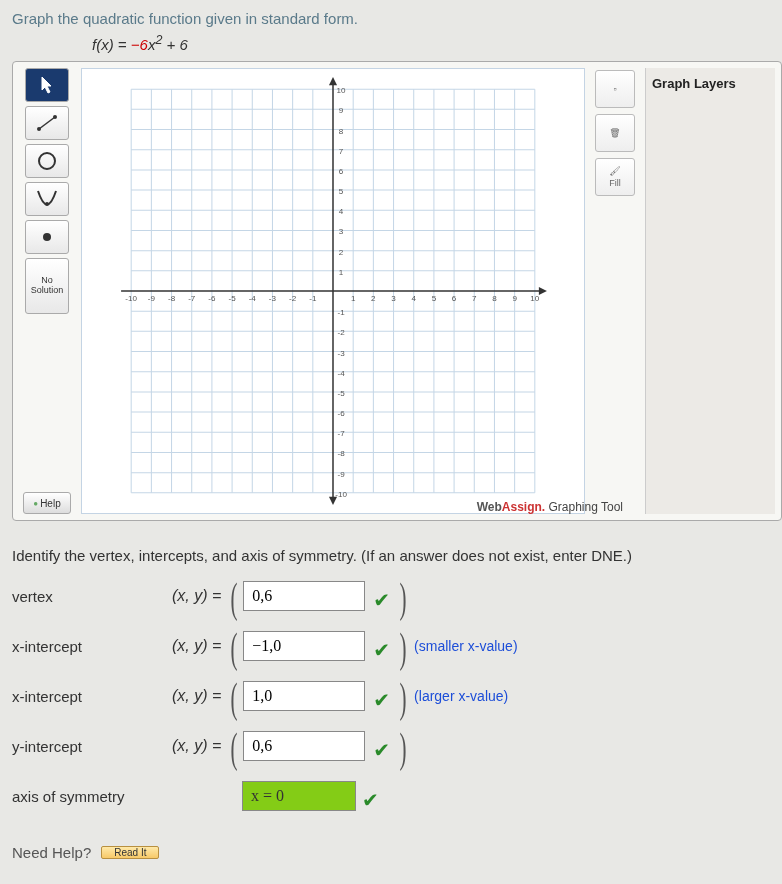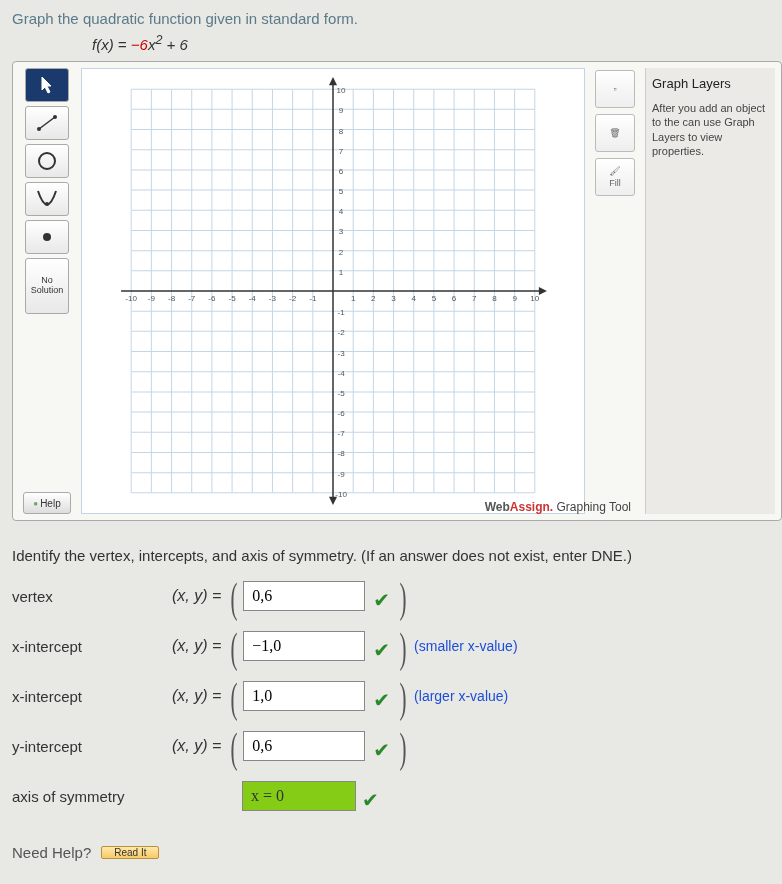--- a/index.html
+++ b/index.html
@@ -72,26 +72,26 @@
     font-size: 9px; color:#666; gap:2px;
   }
   
   .layers-panel {
     width: 130px;
     background: #eceae6;
     border-left: 1px solid #ccc;
     padding: 8px 6px;
     font-size: 12px;
   }
-  .layers-panel h4 { font-size: 13px; font-weight: normal; margin-bottom: 10px; color:#222; }
+  .layers-panel h4 { font-size: 13px; font-weight: bold; margin-bottom: 10px; color:#222; }
   .layers-panel p { font-size: 11px; color: #444; line-height: 1.3; }
   
   .brand {
     position: absolute;
-    bottom: 6px; right: 150px;
+    bottom: 6px; right: 158px;
     font-size: 12px; color: #444; margin-left: 44px;
   }
   .brand .wa1 { font-weight: bold; color: #555; }
   .brand .wa2 { font-weight: bold; color: #c33; }
   
   .section-prompt { margin: 26px 0 12px 0; font-size: 15px; color: #333; }
   
   .answer-row {
     display: flex; align-items: center;
     margin: 10px 0; height: 40px;
@@ -295,21 +295,20 @@
           <span>🗑</span>
         </div>
     <div class="r-btn">
       <span>🖌</span>
       <span>Fill</span>
     </div>
   </div>
 
   <div class="layers-panel">
     <h4>Graph Layers</h4>
-    <p>After you add an object to the can use Graph Layers to view properties.</p>
   </div>
 
   <div class="brand">
     <span class="wa1">Web</span><span class="wa2">Assign.</span><span> Graphing Tool</span>
   </div>
 </div>
 
 <div class="section-prompt">Identify the vertex, intercepts, and axis of symmetry. (If an answer does not exist, enter DNE.)</div>
 
 <div class="answer-row">

